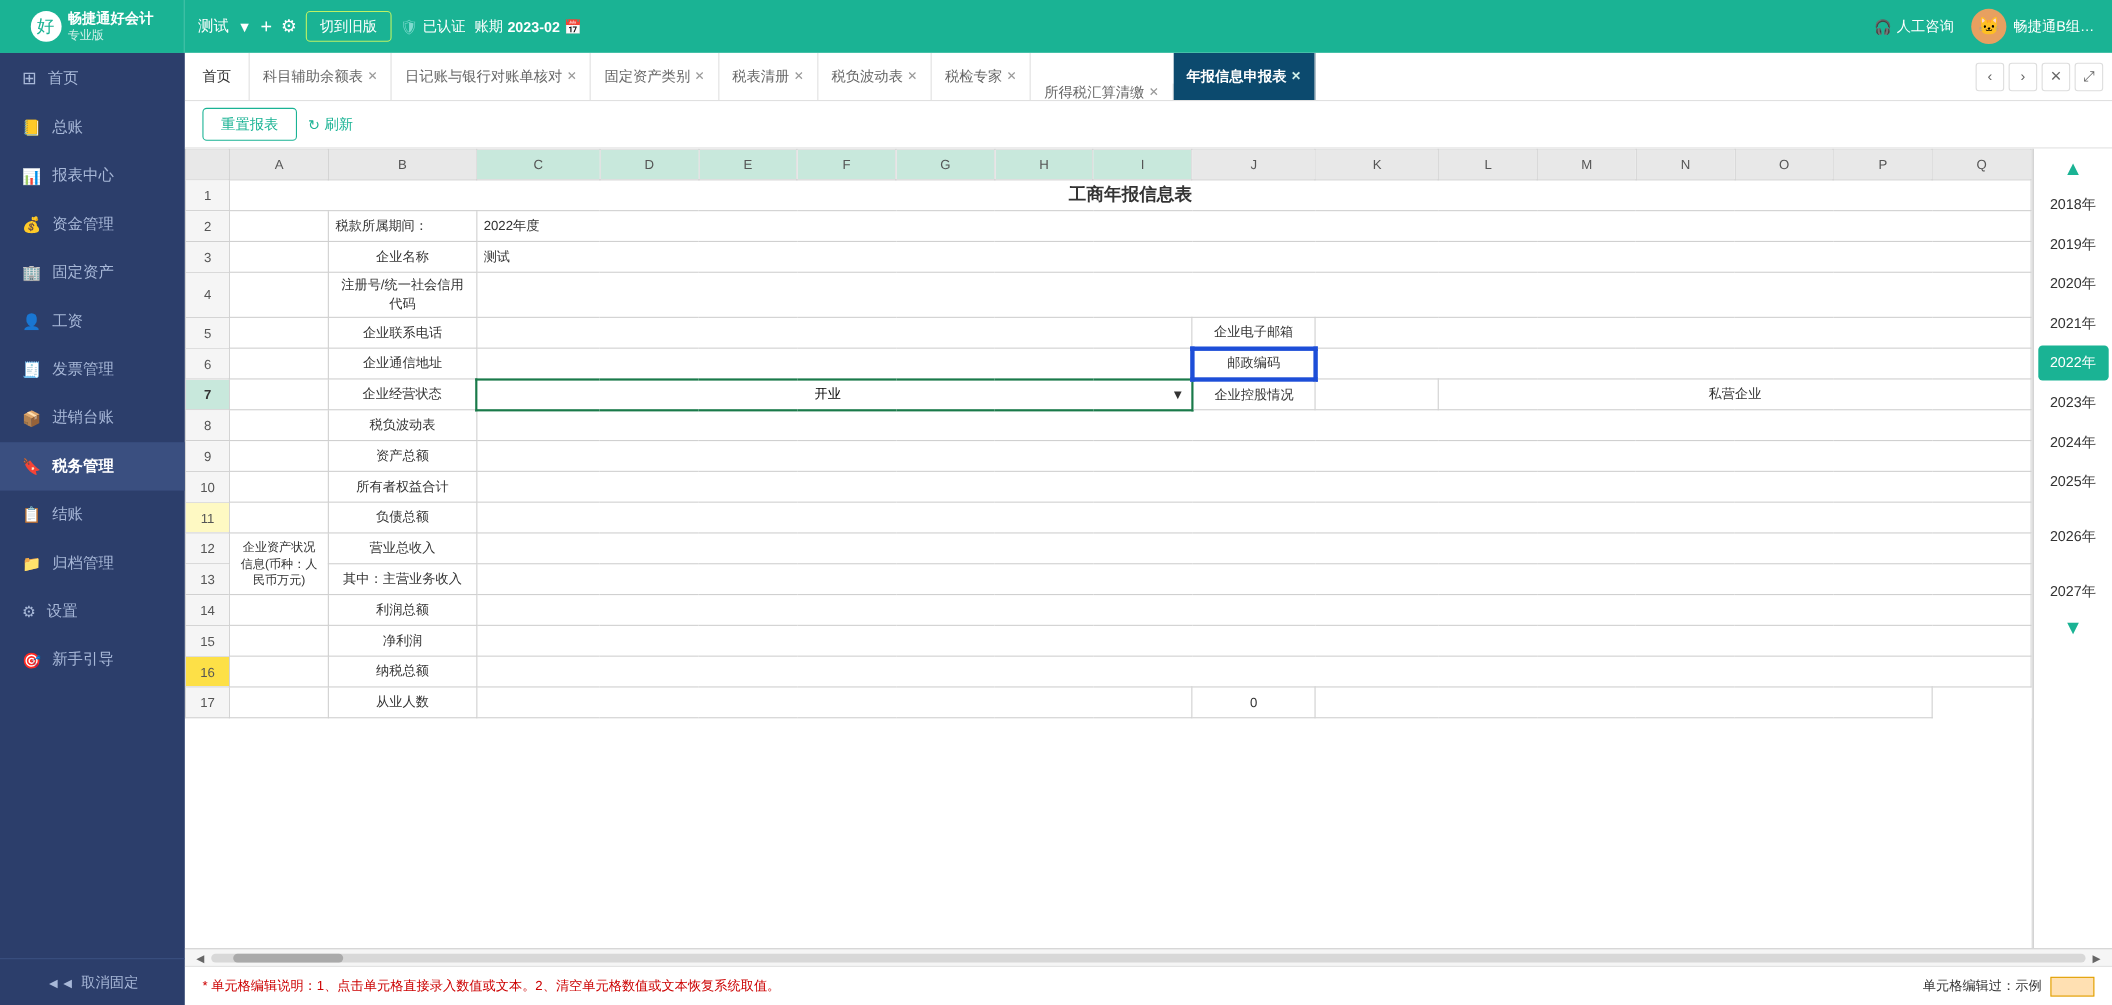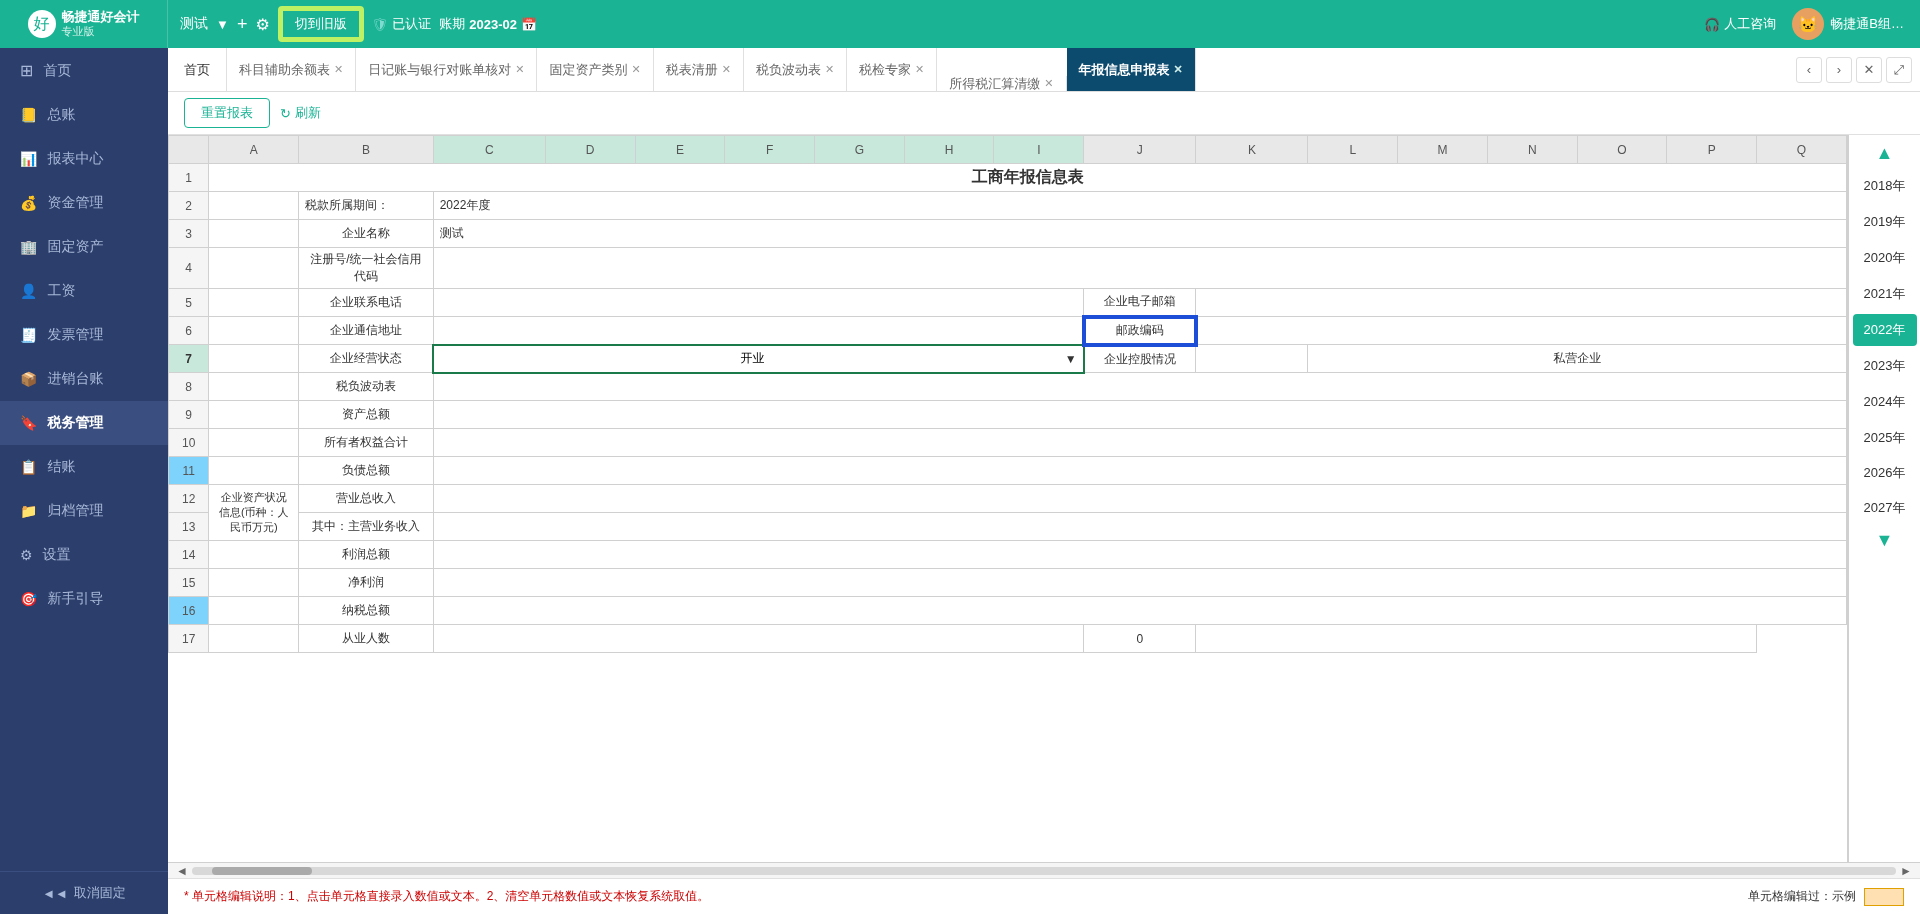--- a/index.html
+++ b/index.html
@@ -19,21 +19,21 @@
           <div style="color:#d0f0e8; font-size:11px;">专业版</div>
         </div>
       </div>
     </div>
 
     <div style="display:flex; align-items:center; gap:8px; padding:0 12px; flex:1;">
       <span style="color:#fff; font-size:14px;">测试</span>
       <span style="color:#fff; cursor:pointer;">▼</span>
       <span style="color:#fff; font-size:18px; cursor:pointer;">+</span>
       <span style="color:#fff; font-size:16px; cursor:pointer;">⚙</span>
-      <button style="border:5px solid #bef264; background:transparent; color:#fff; padding:4px 12px; border-radius:4px; cursor:pointer; font-size:13px;">切到旧版</button>
+      <button style="border:1px solid #bef264; background:transparent; color:#fff; padding:4px 12px; border-radius:4px; cursor:pointer; font-size:13px;">切到旧版</button>
       <div style="display:flex; align-items:center; gap:4px; color:#fff; font-size:13px;">
         <span style="color:#7fdbcf;">🛡</span>
         <span>已认证</span>
       </div>
       <div style="display:flex; align-items:center; gap:4px; color:#fff; font-size:13px;">
         <span>账期</span>
         <span style="font-weight:bold;">2023-02</span>
         <span style="cursor:pointer;">📅</span>
       </div>
     </div>
@@ -270,21 +270,21 @@
               </tr>
 
               <tr>
                 <td style="background:#f5f5f5; border:1px solid #d0d0d0; text-align:center; color:#555; position:sticky; left:0; padding:3px 6px; height:28px;">10</td>
                 <td style="border:1px solid #d0d0d0; padding:3px 6px; height:28px;"></td>
                 <td style="border:1px solid #d0d0d0; padding:3px 6px; height:28px; text-align:center; color:#333;">所有者权益合计</td>
                 <td colspan="15" style="border:1px solid #d0d0d0; padding:3px 6px; height:28px;"></td>
               </tr>
 
               <tr>
-                <td style="background:#7dd3fc; border:1px solid #d0d0d0; text-align:center; color:#555; position:sticky; left:0; padding:3px 6px; height:28px;">11</td>
+                <td style="background:#fef9c3; border:1px solid #d0d0d0; text-align:center; color:#555; position:sticky; left:0; padding:3px 6px; height:28px;">11</td>
                 <td style="border:1px solid #d0d0d0; padding:3px 6px; height:28px;"></td>
                 <td style="border:1px solid #d0d0d0; padding:3px 6px; height:28px; text-align:center; color:#333;">负债总额</td>
                 <td colspan="15" style="border:1px solid #d0d0d0; padding:3px 6px; height:28px;"></td>
               </tr>
 
               <tr>
                 <td style="background:#f5f5f5; border:1px solid #d0d0d0; text-align:center; color:#555; position:sticky; left:0; padding:3px 6px; height:28px;">12</td>
                 <td rowspan="2" style="border:1px solid #d0d0d0; padding:3px 6px; height:28px; text-align:center; color:#333; vertical-align:middle; font-size:11px;">企业资产状况信息(币种：人民币万元)</td>
                 <td style="border:1px solid #d0d0d0; padding:3px 6px; height:28px; text-align:center; color:#333;">营业总收入</td>
                 <td colspan="15" style="border:1px solid #d0d0d0; padding:3px 6px; height:28px;"></td>
@@ -304,21 +304,21 @@
               </tr>
 
               <tr>
                 <td style="background:#f5f5f5; border:1px solid #d0d0d0; text-align:center; color:#555; position:sticky; left:0; padding:3px 6px; height:28px;">15</td>
                 <td style="border:1px solid #d0d0d0; padding:3px 6px; height:28px;"></td>
                 <td style="border:1px solid #d0d0d0; padding:3px 6px; height:28px; text-align:center; color:#333;">净利润</td>
                 <td colspan="15" style="border:1px solid #d0d0d0; padding:3px 6px; height:28px;"></td>
               </tr>
 
               <tr>
-                <td style="background:#7dd3fc; border:1px solid #d0d0d0; text-align:center; color:#555; position:sticky; left:0; padding:3px 6px; height:28px;">16</td>
+                <td style="background:#fde047; border:1px solid #d0d0d0; text-align:center; color:#555; position:sticky; left:0; padding:3px 6px; height:28px;">16</td>
                 <td style="border:1px solid #d0d0d0; padding:3px 6px; height:28px;"></td>
                 <td style="border:1px solid #d0d0d0; padding:3px 6px; height:28px; text-align:center; color:#333;">纳税总额</td>
                 <td colspan="15" style="border:1px solid #d0d0d0; padding:3px 6px; height:28px;"></td>
               </tr>
 
               <tr>
                 <td style="background:#f5f5f5; border:1px solid #d0d0d0; text-align:center; color:#555; position:sticky; left:0; padding:3px 6px; height:28px;">17</td>
                 <td style="border:1px solid #d0d0d0; padding:3px 6px; height:28px;"></td>
                 <td style="border:1px solid #d0d0d0; padding:3px 6px; height:28px; text-align:center; color:#333;">从业人数</td>
                 <td colspan="7" style="border:1px solid #d0d0d0; padding:3px 6px; height:28px;"></td>
@@ -332,21 +332,21 @@
         <div style="width:72px; background:#fff; border-left:1px solid #d0d0d0; display:flex; flex-direction:column; align-items:center; padding:4px 0; overflow-y:auto; flex-shrink:0;">
           <div style="color:#1ab394; cursor:pointer; font-size:18px; padding:4px 0;">▲</div>
           <div style="width:64px; height:32px; display:flex; align-items:center; justify-content:center; cursor:pointer; font-size:13px; color:#333; border-radius:4px; margin:2px 0;">2018年</div>
           <div style="width:64px; height:32px; display:flex; align-items:center; justify-content:center; cursor:pointer; font-size:13px; color:#333; border-radius:4px; margin:2px 0;">2019年</div>
           <div style="width:64px; height:32px; display:flex; align-items:center; justify-content:center; cursor:pointer; font-size:13px; color:#333; border-radius:4px; margin:2px 0;">2020年</div>
           <div style="width:64px; height:32px; display:flex; align-items:center; justify-content:center; cursor:pointer; font-size:13px; color:#333; border-radius:4px; margin:2px 0;">2021年</div>
           <div style="width:64px; height:32px; display:flex; align-items:center; justify-content:center; cursor:pointer; font-size:13px; color:#fff; border-radius:4px; margin:2px 0; background:#1ab394;">2022年</div>
           <div style="width:64px; height:32px; display:flex; align-items:center; justify-content:center; cursor:pointer; font-size:13px; color:#333; border-radius:4px; margin:2px 0;">2023年</div>
           <div style="width:64px; height:32px; display:flex; align-items:center; justify-content:center; cursor:pointer; font-size:13px; color:#333; border-radius:4px; margin:2px 0;">2024年</div>
           <div style="width:64px; height:32px; display:flex; align-items:center; justify-content:center; cursor:pointer; font-size:13px; color:#333; border-radius:4px; margin:2px 0;">2025年</div>
-          <div style="width:64px; height:32px; display:flex; align-items:center; justify-content:center; cursor:pointer; font-size:13px; color:#333; border-radius:4px; margin:1px 0;">2026年</div>
+          <div style="width:64px; height:32px; display:flex; align-items:center; justify-content:center; cursor:pointer; font-size:13px; color:#333; border-radius:4px; margin:16px 0;">2026年</div>
           <div style="width:64px; height:32px; display:flex; align-items:center; justify-content:center; cursor:pointer; font-size:13px; color:#333; border-radius:4px; margin:2px 0;">2027年</div>
           <div style="color:#1ab394; cursor:pointer; font-size:18px; padding:4px 0;">▼</div>
         </div>
       </div>
 
       <div style="height:16px; background:#f5f5f5; border-top:1px solid #d0d0d0; display:flex; align-items:center; flex-shrink:0; padding:0 4px;">
         <div style="width:20px; text-align:center; cursor:pointer; color:#666; font-size:12px; flex-shrink:0;">◄</div>
         <div style="flex:1; height:8px; background:#d8d8d8; border-radius:4px; position:relative;">
           <div style="width:100px; height:8px; background:#aaa; border-radius:4px; position:absolute; left:20px;"></div>
         </div>

